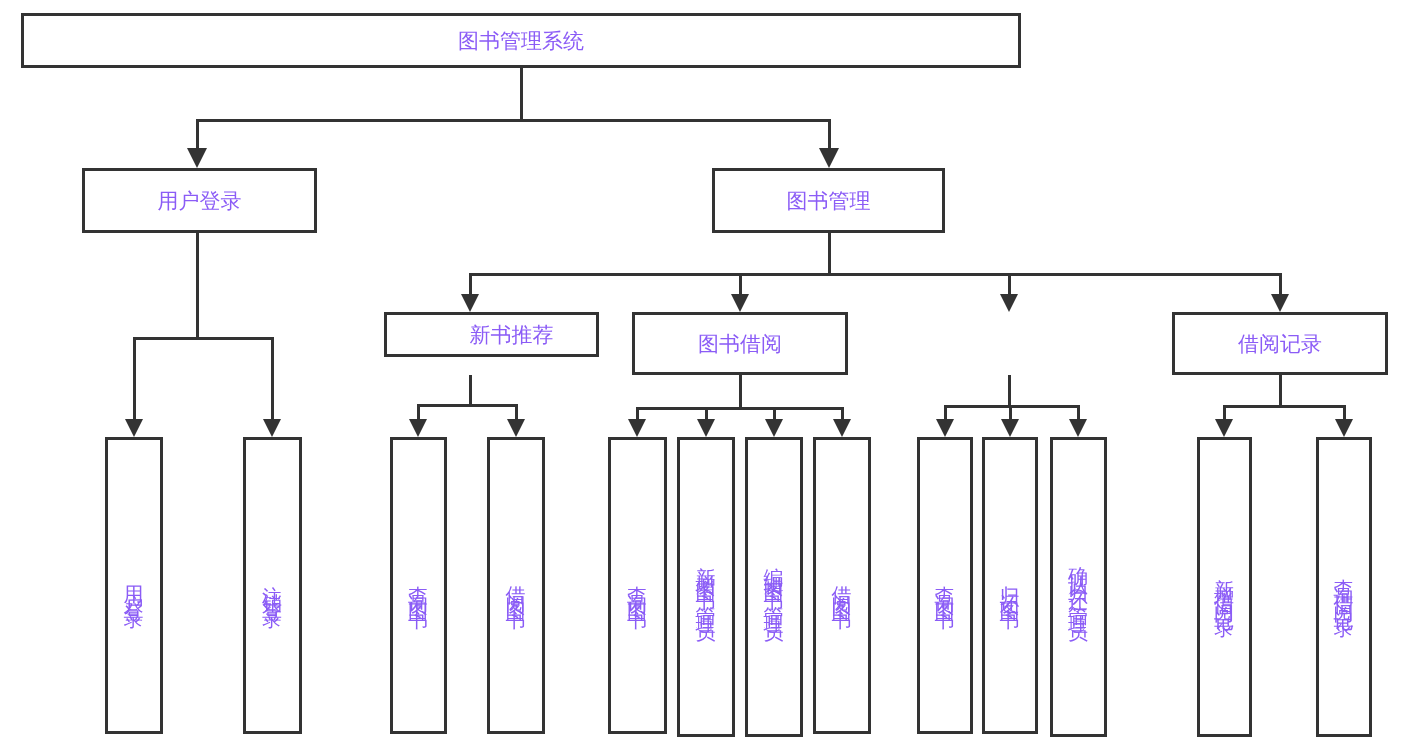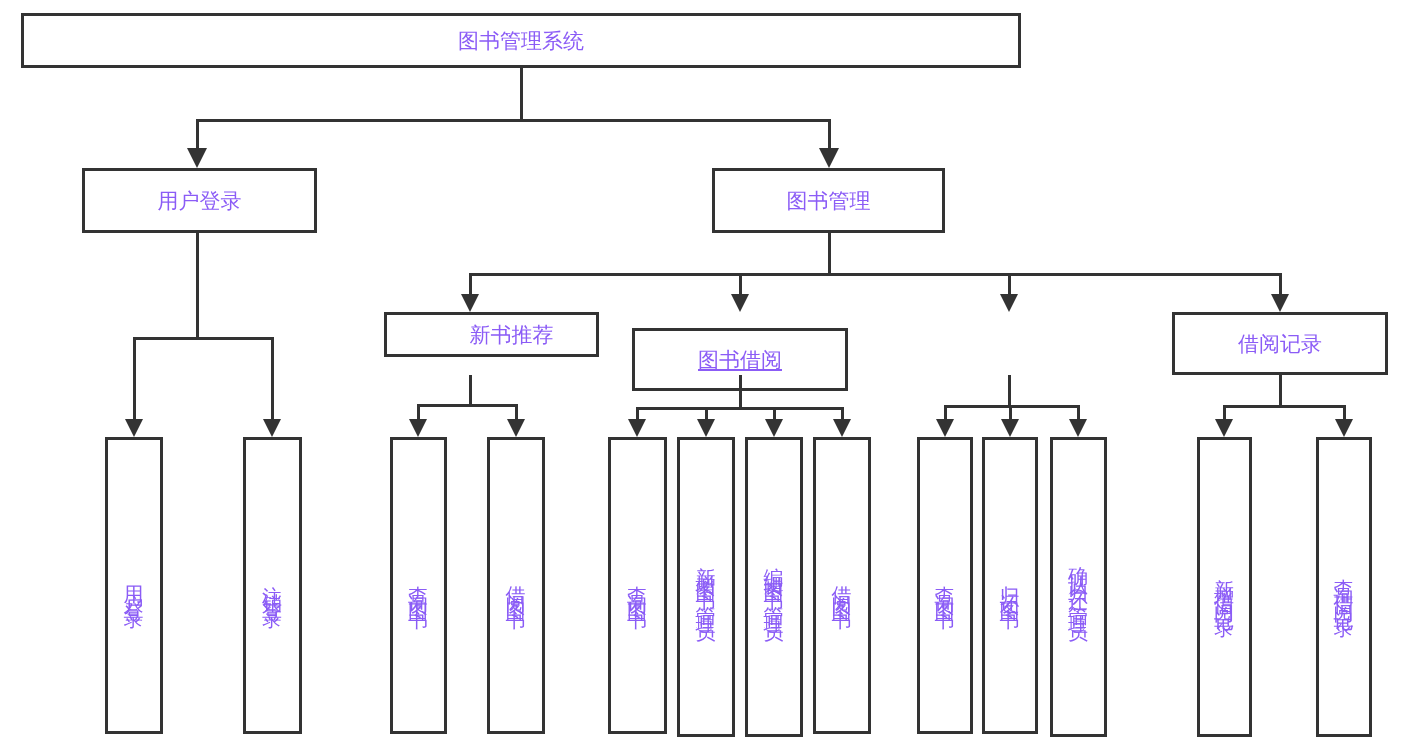--- a/index.html
+++ b/index.html
@@ -61,21 +61,21 @@
   <div class="line" style="left:469px; top:273px; width:3px; height:22px;"></div>
   <div class="arrow" style="left:461px; top:294px;"></div>
   <div class="line" style="left:739px; top:273px; width:3px; height:22px;"></div>
   <div class="arrow" style="left:731px; top:294px;"></div>
   <div class="line" style="left:1008px; top:273px; width:3px; height:22px;"></div>
   <div class="arrow" style="left:1000px; top:294px;"></div>
   <div class="line" style="left:1279px; top:273px; width:3px; height:22px;"></div>
   <div class="arrow" style="left:1271px; top:294px;"></div>
 
   <div class="node" style="left:384px; top:312px; width:215px; height:45px;padding-left:40px;">新书推荐</div>
-  <div class="node" style="left:632px; top:328px; width:216px; height:63px;text-decoration:underline;">图书借阅</div>
+  <div class="node" style="left:632px; top:312px; width:216px; height:63px;">图书借阅</div>
   <div class="node" style="left:1172px; top:312px; width:216px; height:63px;">借阅记录</div>
 
   <div class="line" style="left:469px; top:375px; width:3px; height:32px;"></div>
   <div class="line" style="left:417px; top:404px; width:101px; height:3px;"></div>
   <div class="line" style="left:417px; top:404px; width:3px; height:16px;"></div>
   <div class="arrow" style="left:409px; top:419px;"></div>
   <div class="line" style="left:515px; top:404px; width:3px; height:16px;"></div>
   <div class="arrow" style="left:507px; top:419px;"></div>
 
   <div class="line" style="left:739px; top:375px; width:3px; height:34px;"></div>

